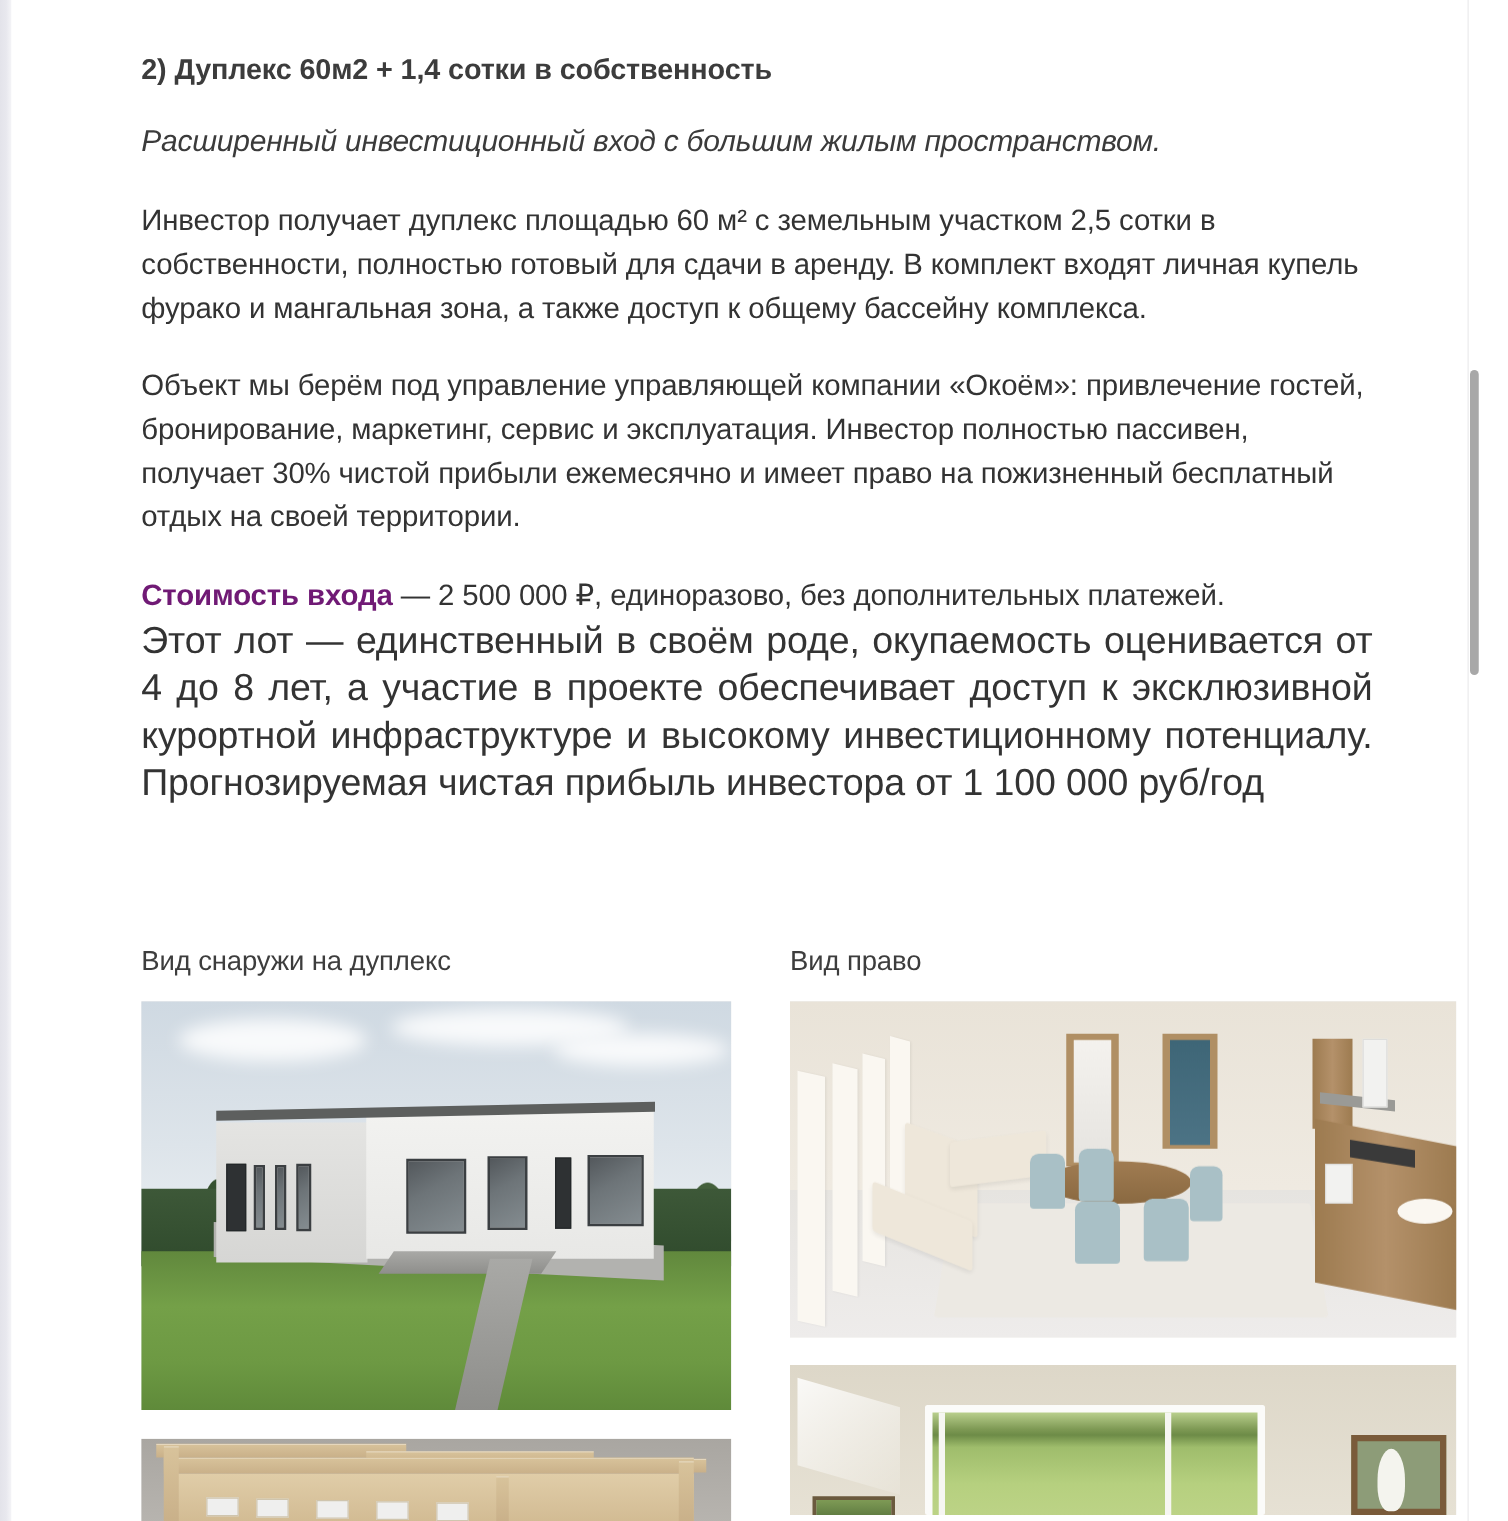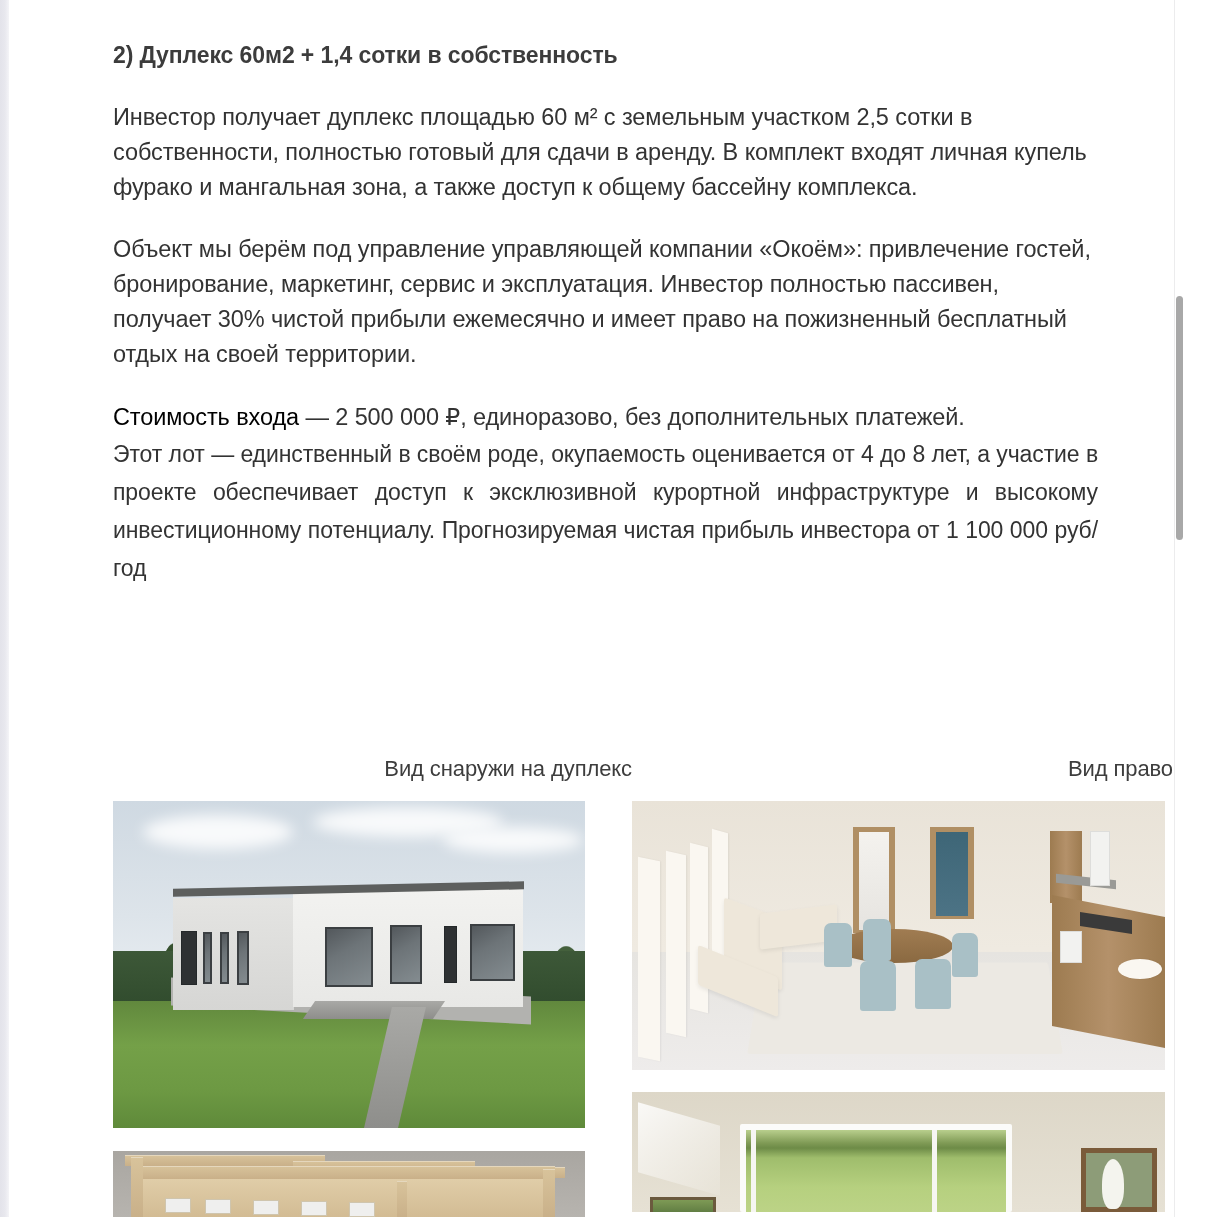--- a/index.html
+++ b/index.html
@@ -83,41 +83,41 @@
     font-size: 23.5px;
     color: #333333;
     margin: 0;
     line-height: 35px;
     letter-spacing: -0.1px;
   }
   p.par-1 { padding-top: 30px; }
   p.par-2 { padding-top: 27px; }
   p.par-3 { padding-top: 28px; }
 
-  .price-line b { font-weight: normal; color: #000000; }
+  .price-line b { font-weight: bold; color: #701a75; }
 
   p.par-justified {
-    font-size: 23px;
+    font-size: 30px;
     color: #333333;
     margin: 0;
     line-height: 38px;
     text-align: justify;
     letter-spacing: -0.1px;
   }
 
   
   .media {
     position: absolute;
     left: 113px;
     top: 758px;
     width: 1060px;
     display: flex;
     gap: 0;
   }
-  .col { position: relative; text-align: right; }
+  .col { position: relative; }
   .col-left  { width: 519px; }
   .col-right { width: 541px; }
 
   .cap {
     font-size: 22px;
     color: #3d3d3d;
     line-height: 1;
     padding-bottom: 21px;
     display: block;
     letter-spacing: -0.1px;
@@ -341,20 +341,21 @@
 <body>
 
 <div class="page">
 
   <div class="left-gutter"></div>
 
   <div class="content">
 
     <h1 class="doc-title">2) Дуплекс 60м2 + 1,4 сотки в собственность</h1>
 
+    <p class="subtitle">Расширенный инвестиционный вход с большим жилым пространством.</p>
 
     <p class="body-par par-1">Инвестор получает дуплекс площадью 60 м² с земельным участком 2,5 сотки в собственности, полностью готовый для сдачи в аренду. В комплект входят личная купель фурако и мангальная зона, а также доступ к общему бассейну комплекса.</p>
 
     <p class="body-par par-2">Объект мы берём под управление управляющей компании «Окоём»: привлечение гостей, бронирование, маркетинг, сервис и эксплуатация. Инвестор полностью пассивен, получает 30% чистой прибыли ежемесячно и имеет право на пожизненный бесплатный отдых на своей территории.</p>
 
     <p class="body-par par-3 price-line"><b>Стоимость входа</b><span> — 2 500 000 ₽, единоразово, без дополнительных платежей.</span></p>
 
     <p class="par-justified">Этот лот — единственный в своём роде, окупаемость оценивается от 4 до 8 лет, а участие в проекте обеспечивает доступ к эксклюзивной курортной инфраструктуре и высокому инвестиционному потенциалу. Прогнозируемая чистая прибыль инвестора от 1 100 000 руб/год</p>
   </div>
 

